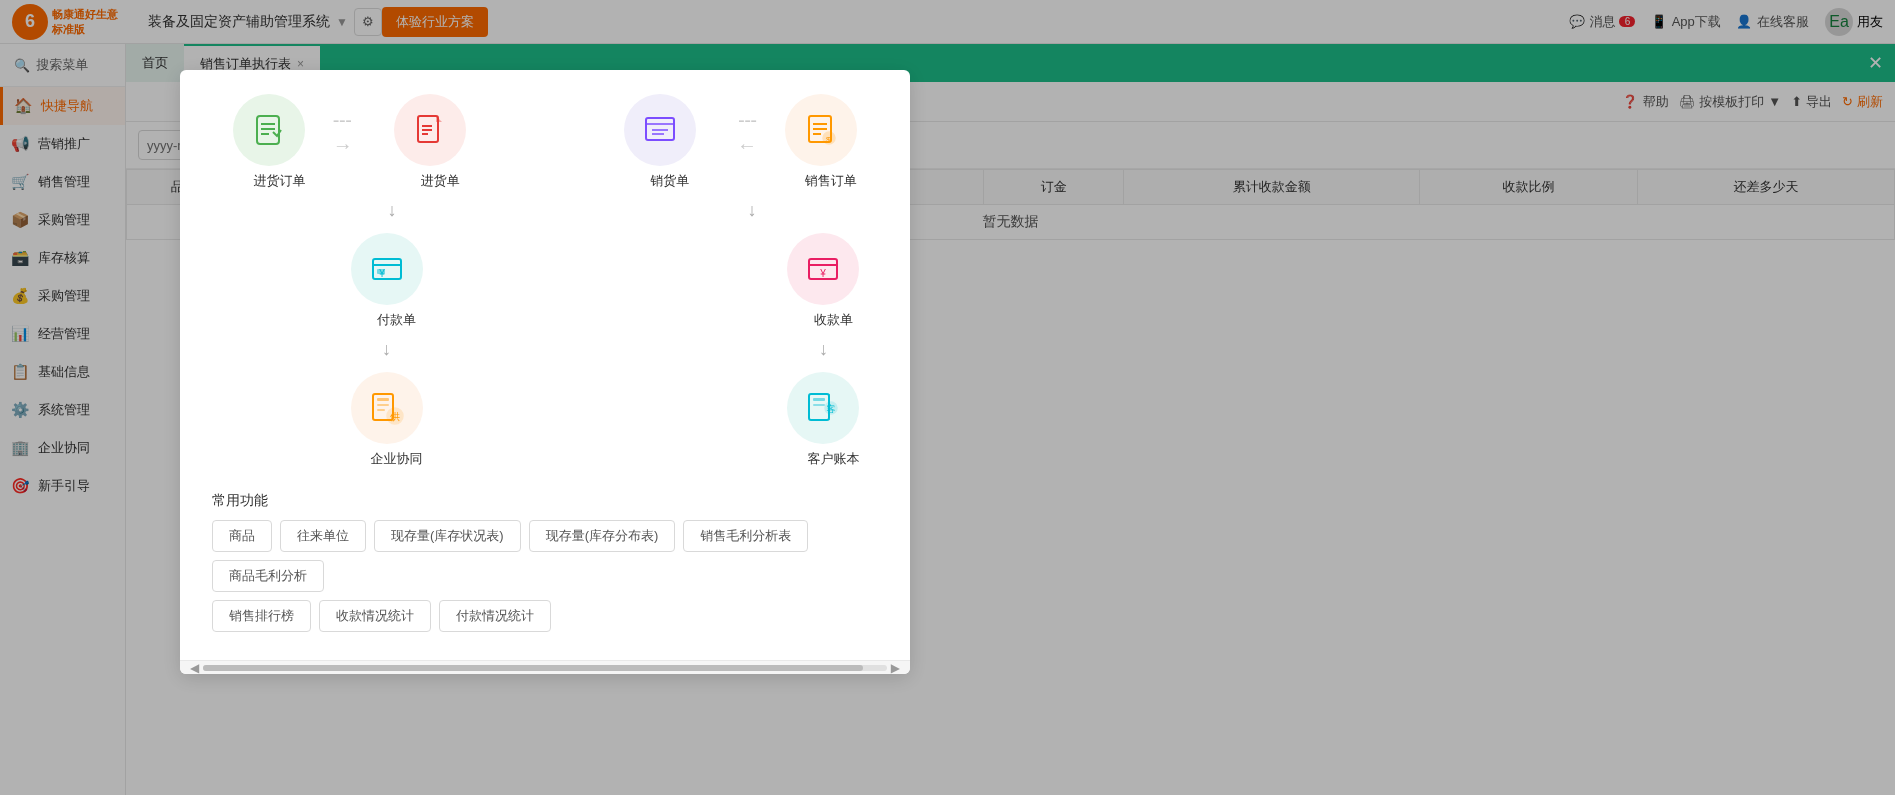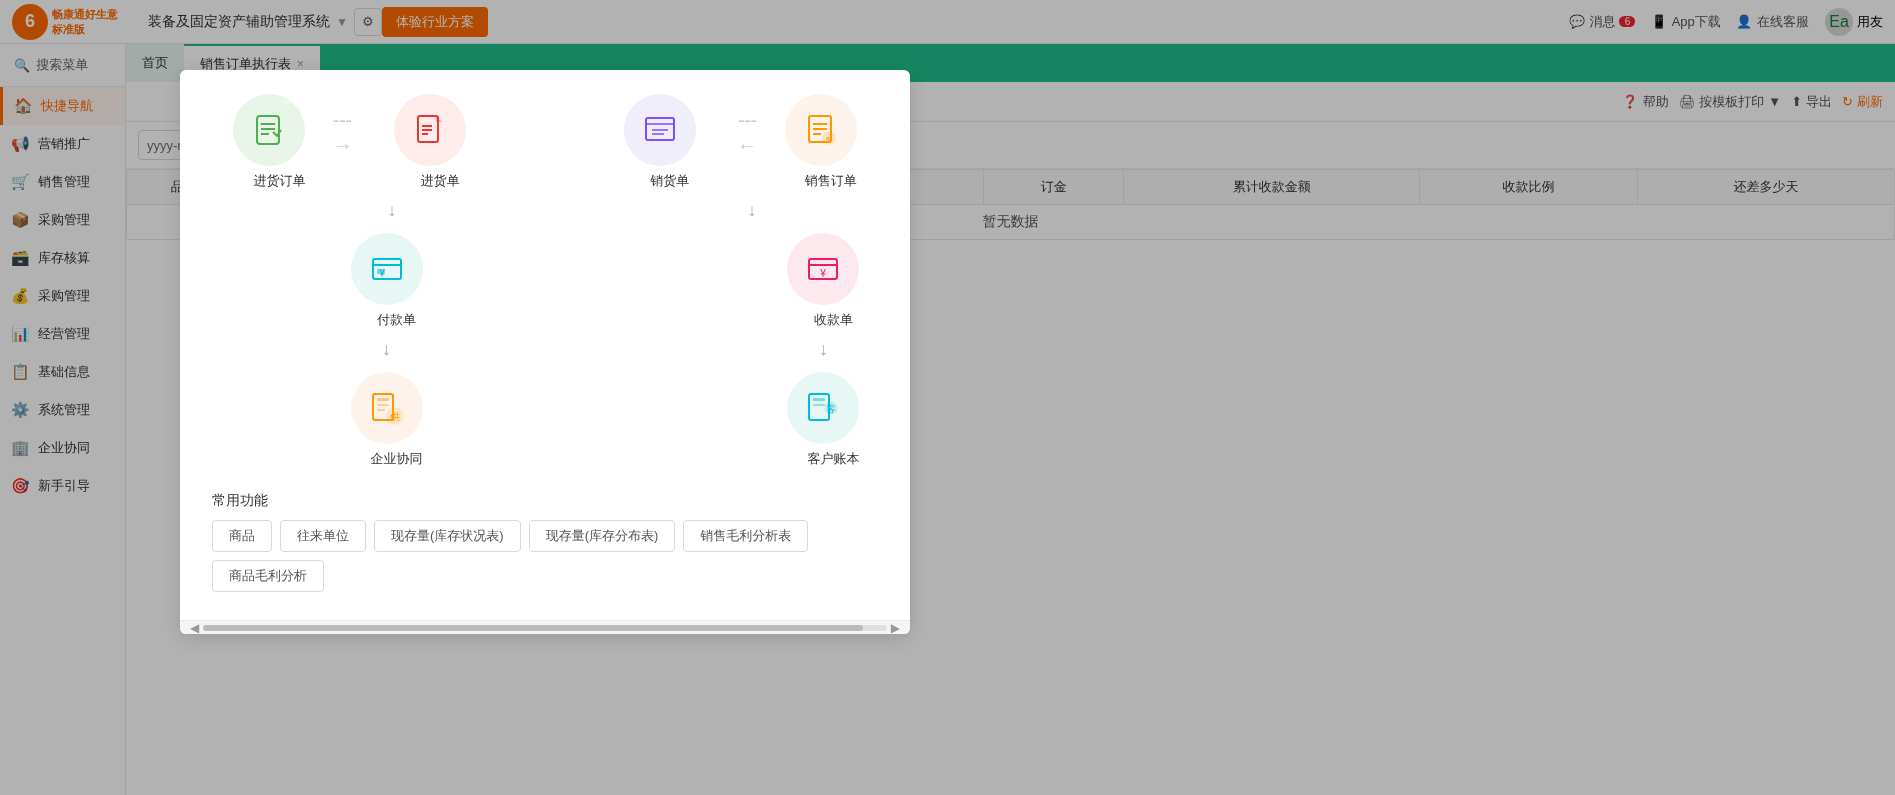--- a/index.html
+++ b/index.html
@@ -190,21 +190,21 @@
         </div>
         <div class="sidebar-nav-item">
           <span class="nav-icon">🎯</span>
           <span>新手引导</span>
         </div>
       </div>
     </div>
 
     <div class="content-area">
 
-      <div class="teal-header" style="background:#1dbf8a; height: 38px; display: flex; align-items: flex-start; flex-direction: column;">
+      <div class="teal-header" style="background:#1dbf8a; height: 38px; display: flex; align-items: center;">
         <div style="display:flex; align-items: flex-end; height: 100%;">
           <div class="tab-item home">
             <span>首页</span>
           </div>
           <div class="tab-item active">
             <span>销售订单执行表</span>
             <span class="tab-close">×</span>
           </div>
         </div>
         <div style="margin-left:auto; padding-right: 12px; display:flex; align-items:center; height:100%;">
@@ -427,20 +427,25 @@
       <div class="common-funcs">
         <div class="common-funcs-title">常用功能</div>
         <div class="func-btn-row">
           <button class="func-btn">商品</button>
           <button class="func-btn">往来单位</button>
           <button class="func-btn">现存量(库存状况表)</button>
           <button class="func-btn">现存量(库存分布表)</button>
           <button class="func-btn">销售毛利分析表</button>
           <button class="func-btn">商品毛利分析</button>
         </div>
+        <div class="func-btn-row">
+          <button class="func-btn">销售排行榜</button>
+          <button class="func-btn">收款情况统计</button>
+          <button class="func-btn">付款情况统计</button>
+        </div>
       </div>
 
     </div>
 
     <div class="modal-scrollbar">
       <span class="scrollbar-arrow">◀</span>
       <div class="scrollbar-track">
         <div class="scrollbar-thumb"></div>
       </div>
       <span class="scrollbar-arrow">▶</span>

